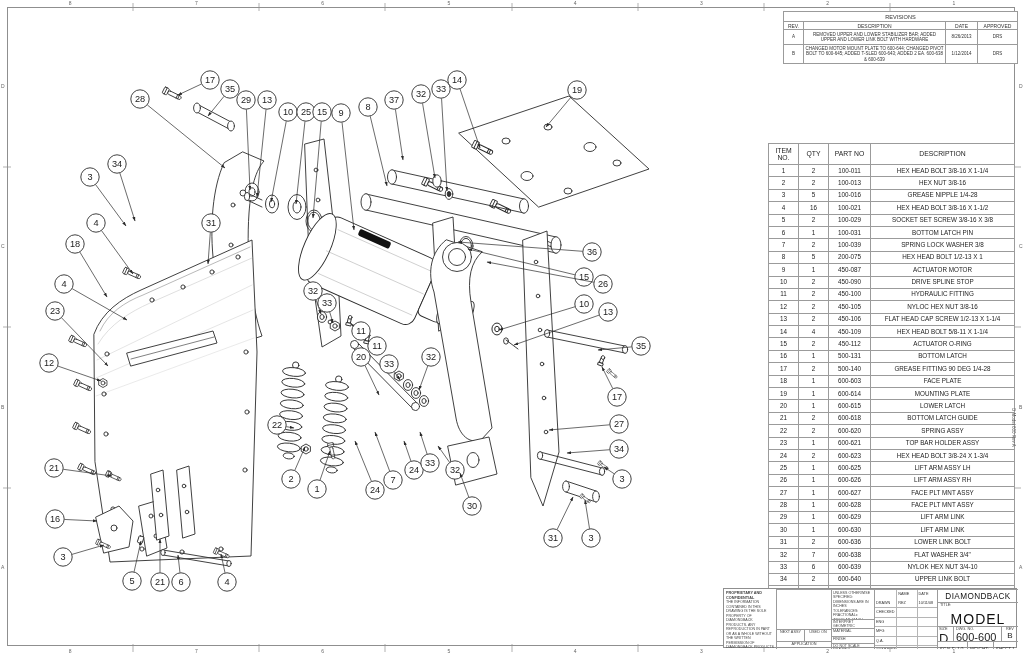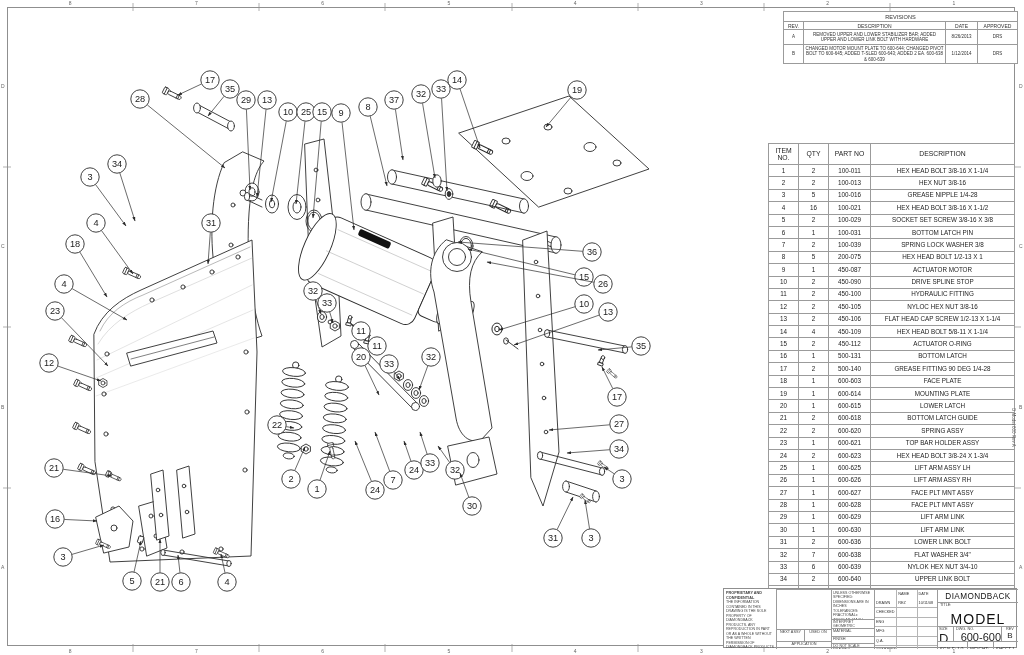--- a/index.html
+++ b/index.html
@@ -989,21 +989,21 @@
   <div class="cell" style="left:213px;top:13px;width:81px;height:24px;">
     <div class="lbl" style="padding-left:2px;">TITLE:</div>
     <div class="model">MODEL 600</div>
   </div>
   <div class="cell" style="left:213px;top:37px;width:16px;height:15px;padding-left:1px;">
     <div class="lbl">SIZE</div>
     <div class="sizeD">D</div>
   </div>
   <div class="cell" style="left:229px;top:37px;width:48px;height:15px;padding-left:2px;">
     <div class="lbl">DWG.  NO.</div>
-    <div class="dwgno" style="text-align:right;">600-600</div>
+    <div class="dwgno" style="text-align:left;">600-600</div>
   </div>
   <div class="cell" style="left:277px;top:37px;width:17px;height:15px;text-align:center;">
     <div class="lbl">REV</div>
     <div class="revB">B</div>
   </div>
   <div class="cell" style="left:213px;top:52px;width:30px;height:8px;line-height:8px;padding-left:2px;">
     <span class="t45">SCALE: 1:3</span>
   </div>
   <div class="cell" style="left:243px;top:52px;width:26px;height:8px;line-height:8px;padding-left:2px;">
     <span class="t45">WEIGHT:</span>

